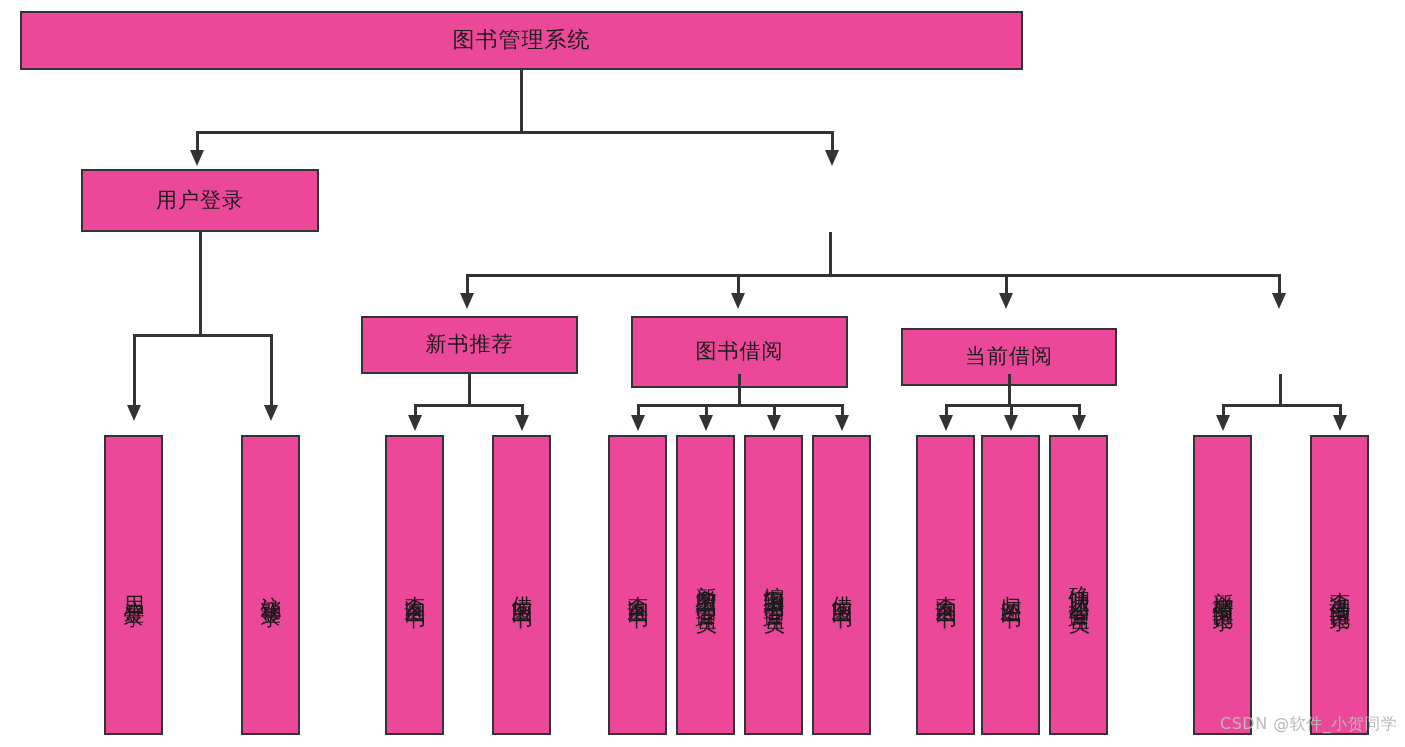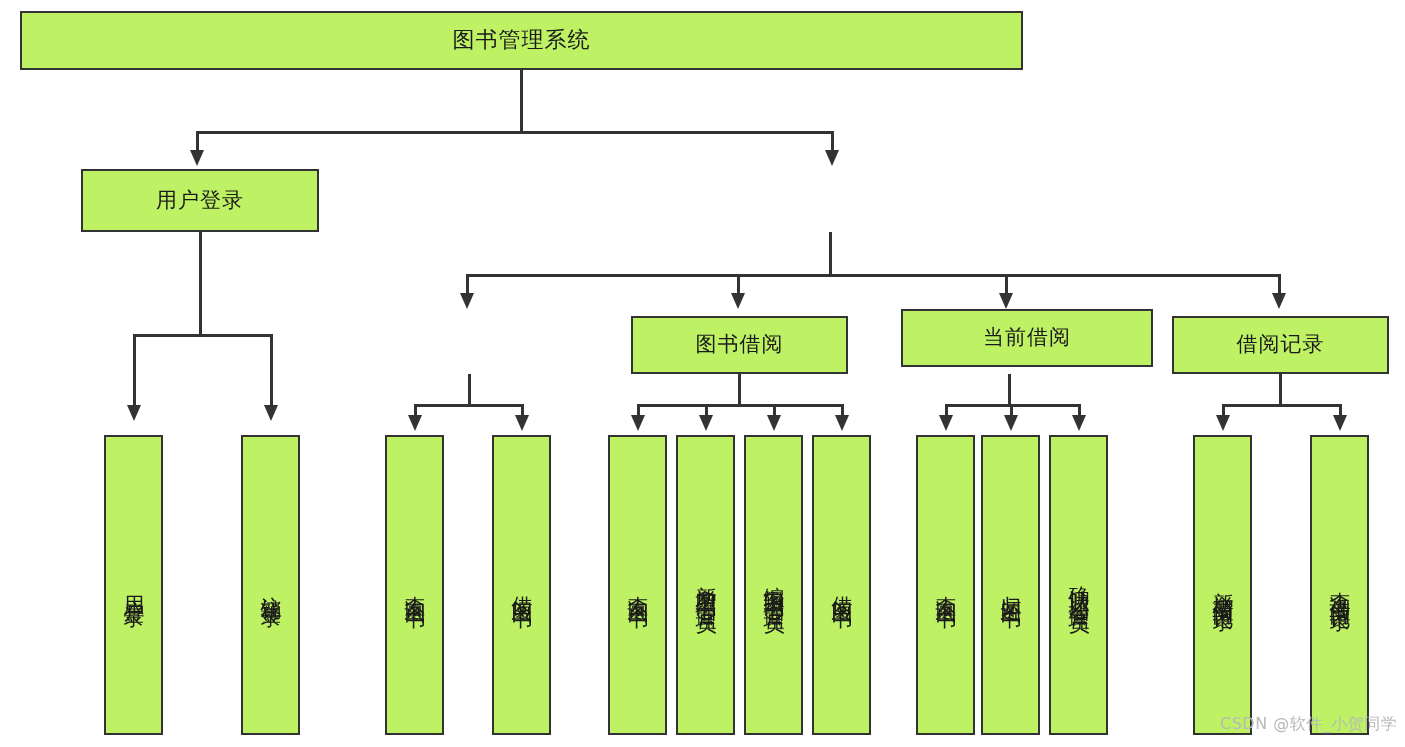--- a/index.html
+++ b/index.html
@@ -13,21 +13,21 @@
     width:1405px;
     height:747px;
     background:#ffffff;
     overflow:hidden;
   }
   
   .node{
     position:absolute;
     box-sizing:border-box;
     border:2.5px solid #333333;
-    background:#bef264;
+    background:#ec4899;
     display:flex;
     align-items:center;
     justify-content:center;
     color:#1a1a1a;
     letter-spacing:1px;
   }
   .node.h{
     font-size:21px;
     line-height:1.1;
     white-space:nowrap;
@@ -107,28 +107,28 @@
   <div class="lineH" style="left:466px; top:274px; width:814px;"></div>
   <div class="lineV" style="left:466px; top:274px; height:22px;"></div>
   <div class="arrow" style="left:460px; top:293px;"></div>
   <div class="lineV" style="left:737px; top:274px; height:22px;"></div>
   <div class="arrow" style="left:731px; top:293px;"></div>
   <div class="lineV" style="left:1005px; top:274px; height:22px;"></div>
   <div class="arrow" style="left:999px; top:293px;"></div>
   <div class="lineV" style="left:1278px; top:274px; height:22px;"></div>
   <div class="arrow" style="left:1272px; top:293px;"></div>
 
-  <div class="node h" style="left:631px; top:316px; width:217px; height:58px;">
+  <div class="node h" style="left:361px; top:316px; width:217px; height:58px;">
+    <span>新书推荐</span>
+  </div>
+  <div class="node h" style="left:631px; top:316px; width:217px; height:72px;">
     <span>图书借阅</span>
   </div>
-  <div class="node h" style="left:901px; top:309px; width:252px; height:58px;">
+  <div class="node h" style="left:901px; top:328px; width:216px; height:58px;">
     <span>当前借阅</span>
-  </div>
-  <div class="node h" style="left:1172px; top:316px; width:217px; height:58px;">
-    <span>借阅记录</span>
   </div>
 
   <div class="lineV" style="left:468px; top:374px; height:32px;"></div>
   <div class="lineH" style="left:414px; top:404px; width:110px;"></div>
   <div class="lineV" style="left:414px; top:404px; height:14px;"></div>
   <div class="arrow" style="left:408px; top:415px;"></div>
   <div class="lineV" style="left:521px; top:404px; height:14px;"></div>
   <div class="arrow" style="left:515px; top:415px;"></div>
 
   <div class="lineV" style="left:738px; top:374px; height:32px;"></div>

